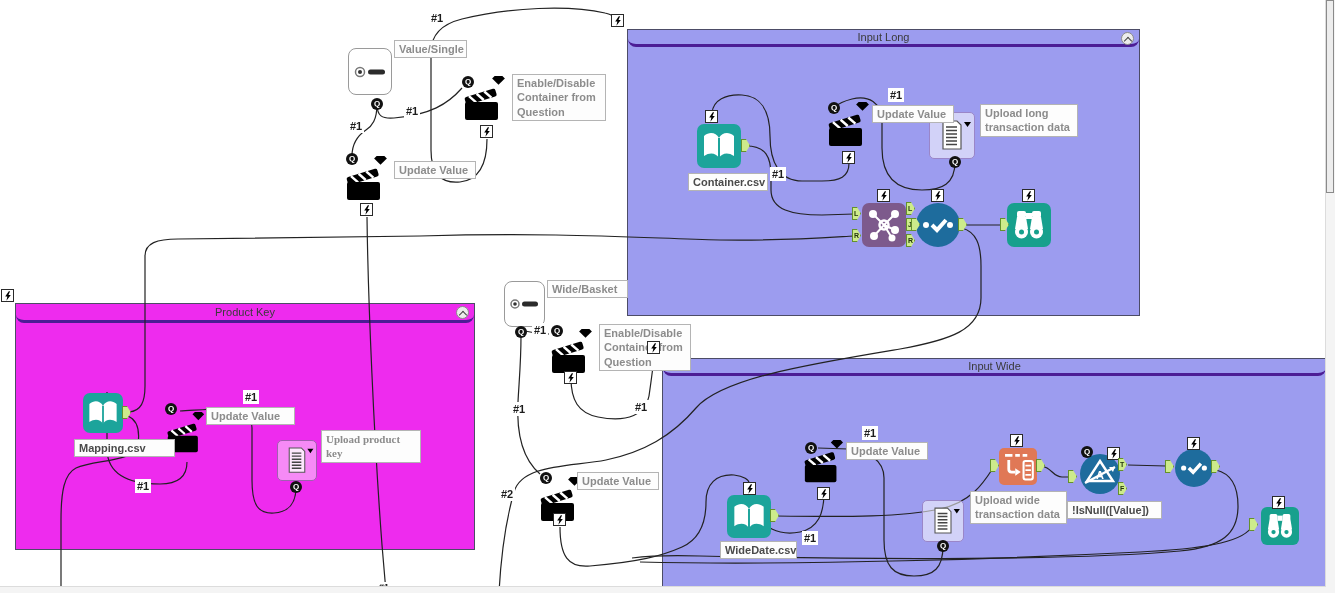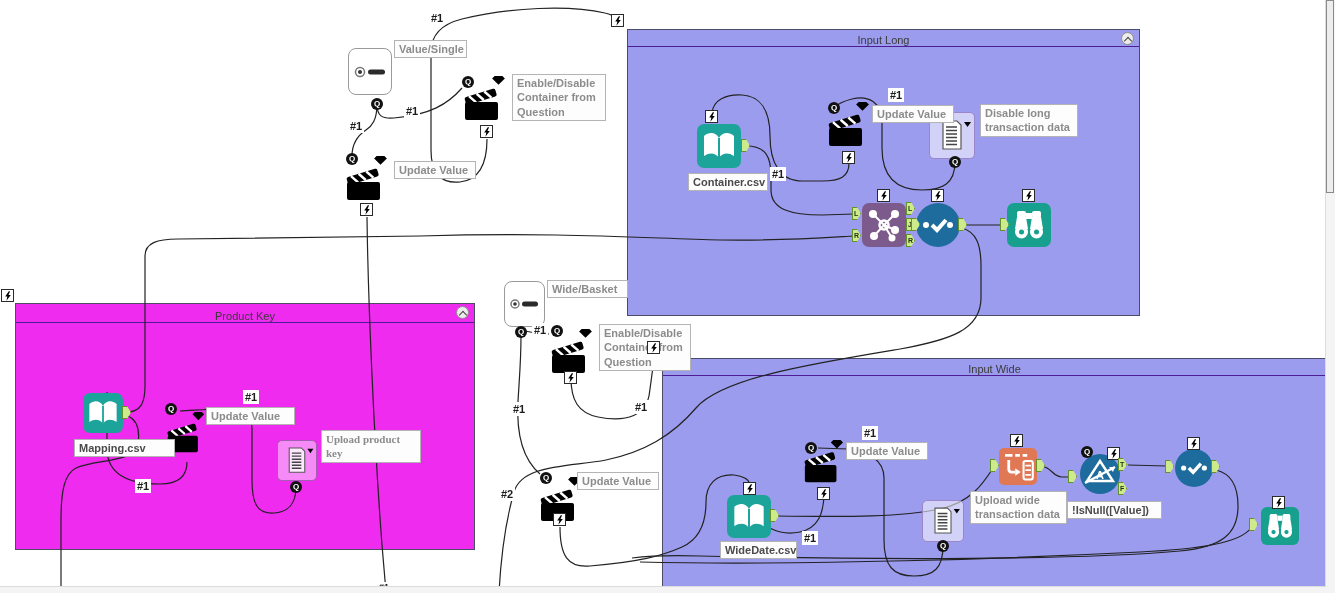--- a/index.html
+++ b/index.html
@@ -1,21 +1,21 @@
 <!DOCTYPE html>
 <html><head>
 <meta charset="utf-8">
 <style>
   html,body{margin:0;padding:0;}
   body{font-family:"Liberation Sans",sans-serif;}
   #canvas{position:relative;width:1335px;height:593px;background:#ffffff;overflow:hidden;}
 
   .container{position:absolute;border:1px solid #4c4c66;box-sizing:border-box;z-index:1;}
-  .container .hdr{position:relative;width:100%;border-bottom:1px solid #4c1d95;box-sizing:border-box;
-    display:flex;align-items:flex-end;justify-content:center;}
+  .container .hdr{position:relative;width:100%;border-bottom:3px solid #4c1d95;box-sizing:border-box;
+    display:flex;align-items:center;justify-content:center;border-radius:8px;}
   .container .hdr .ttl{font-size:11px;color:#3a3a3a;}
   .collapse{position:absolute;right:5px;top:2px;width:13px;height:13px;border-radius:50%;
     background:#ececec;border:1px solid #8a8a8a;box-sizing:border-box;}
   .collapse::after{content:"";position:absolute;left:3px;top:5px;width:5px;height:5px;
     border-left:1.5px solid #444;border-top:1.5px solid #444;transform:rotate(45deg);}
 
   svg.wires{position:absolute;left:0;top:0;z-index:4;pointer-events:none;}
 
   .tool{position:absolute;z-index:5;}
   .sq{border-radius:7px;}
@@ -436,21 +436,21 @@
   <div class="tab" style="left:1118px;top:458px;">T</div>
   <div class="tab" style="left:1118px;top:482px;">F</div>
   <div class="tab" style="left:1165px;top:460px;"></div>
   <div class="tab" style="left:1211px;top:460px;"></div>
   <div class="tab" style="left:1249px;top:518px;"></div>
 
   <div class="note" style="left:394px;top:40px;width:73px;">Value/Single</div>
   <div class="note" style="left:512px;top:74px;width:94px;">Enable/Disable Container from Question</div>
   <div class="note" style="left:394px;top:161px;width:82px;">Update Value</div>
   <div class="note" style="left:872px;top:105px;width:82px;">Update Value</div>
-  <div class="note" style="left:980px;top:104px;width:98px;">Disable long transaction data</div>
+  <div class="note" style="left:980px;top:104px;width:98px;">Upload long transaction data</div>
   <div class="note fname" style="left:688px;top:173px;width:80px;">Container.csv</div>
   <div class="note" style="left:547px;top:280px;width:81px;">Wide/Basket</div>
   <div class="note" style="left:599px;top:324px;width:92px;">Enable/Disable Container from Question</div>
   <div class="note" style="left:577px;top:472px;width:82px;">Update Value</div>
   <div class="note" style="left:206px;top:407px;width:89px;">Update Value</div>
   <div class="note" style="left:321px;top:430px;width:100px;font-family:Liberation Serif, serif;">Upload product key</div>
   <div class="note fname" style="left:74px;top:439px;width:101px;">Mapping.csv</div>
   <div class="note" style="left:846px;top:442px;width:82px;">Update Value</div>
   <div class="note" style="left:970px;top:491px;width:97px;">Upload wide transaction data</div>
   <div class="note fname" style="left:720px;top:541px;width:77px;">WideDate.csv</div>

